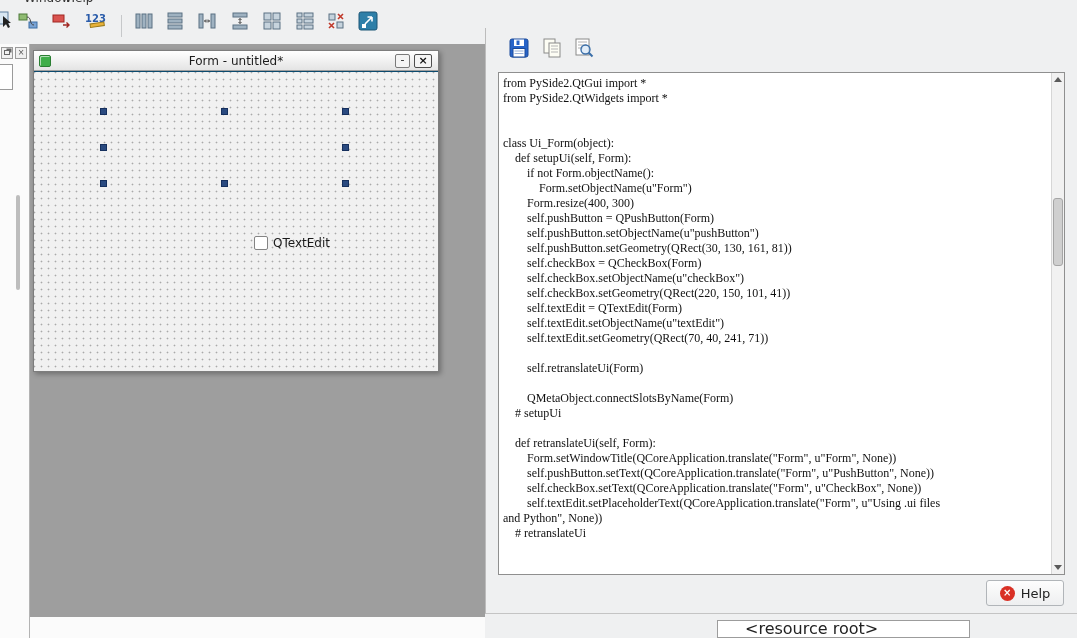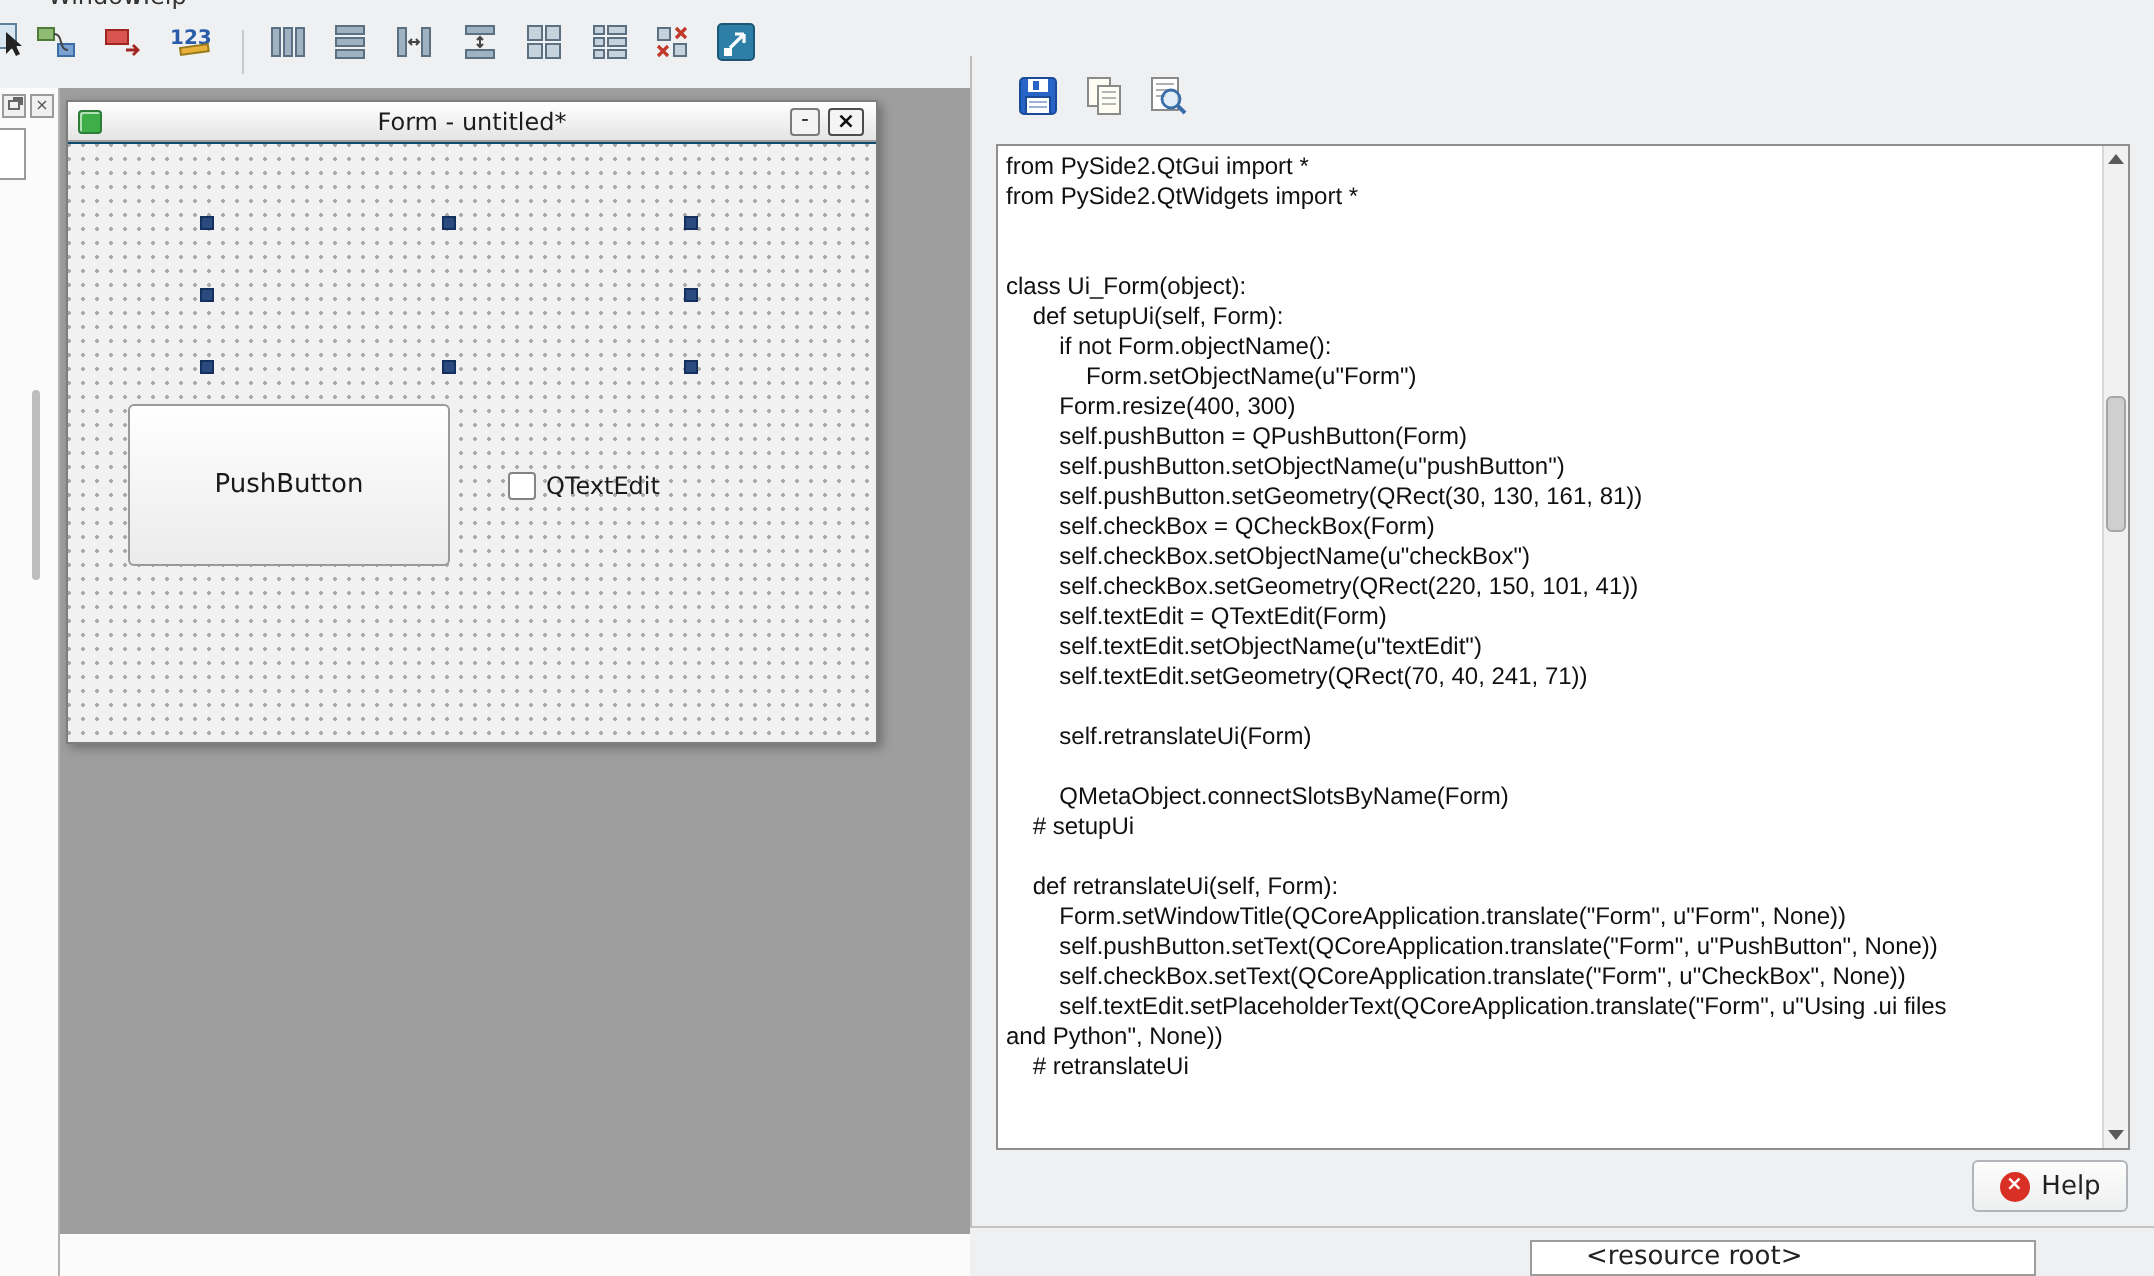--- a/index.html
+++ b/index.html
@@ -40,34 +40,34 @@
   .qt-textedit .ph { display:block; padding:4px 6px; color:#9b9b9b; font-size:12px; }
   .handle { position:absolute; width:7px; height:7px; background:#2a4a80; border:1px solid #16305e; }
   .qt-pushbutton { position:absolute; left:30px; top:130px; width:161px; height:81px; background:linear-gradient(#ffffff,#ebebeb); border:1px solid #9a9a9a; border-radius:3px; display:flex; align-items:center; justify-content:center; font-size:13px; color:#1a1a1a; }
   .qt-checkbox { position:absolute; left:220px; top:150px; width:101px; height:41px; display:flex; align-items:center; gap:5px; font-size:12px; }
   .cb-indicator { width:14px; height:14px; background:#fff; border:1px solid #848484; border-radius:2px; flex:0 0 auto; }
 
   
   .code-dialog { position:absolute; left:485px; top:28px; width:592px; height:586px; background:#eff0f1; border-left:1px solid #bcbcbc; border-bottom:1px solid #c4c4c4; }
   .cd-btn { position:absolute; top:6px; width:28px; height:28px; display:flex; align-items:center; justify-content:center; border-radius:3px; }
   .code-area { position:absolute; left:12px; top:44px; width:567px; height:503px; background:#fff; border:1px solid #8f8f8f; overflow:hidden; }
-  .code-pre { position:absolute; left:0; top:0; right:13px; bottom:0; padding:3px 2px 0 4px; font-family:Liberation Sans, sans-serif; font-size:12px; line-height:15px; white-space:pre; color:#101010; overflow:hidden; }
+  .code-pre { position:absolute; left:0; top:0; right:13px; bottom:0; padding:3px 2px 0 4px; font-family:Liberation Serif, serif; font-size:12px; line-height:15px; white-space:pre; color:#101010; overflow:hidden; }
   .vscroll { position:absolute; right:0; top:0; bottom:0; width:13px; background:#f1f1f1; border-left:1px solid #d6d6d6; }
   .vs-arrow { position:absolute; left:0; width:12px; height:13px; display:flex; align-items:center; justify-content:center; }
   .vs-up { top:0; } .vs-down { bottom:0; }
   .tri-up { width:0; height:0; border-left:4px solid transparent; border-right:4px solid transparent; border-bottom:5px solid #5a5a5a; }
   .tri-down { width:0; height:0; border-left:4px solid transparent; border-right:4px solid transparent; border-top:5px solid #5a5a5a; }
   .vs-handle { position:absolute; left:1px; width:10px; top:125px; height:68px; background:#cfcfcf; border:1px solid #a5a5a5; border-radius:3px; }
   .close-btn { position:absolute; left:500px; top:552px; width:78px; height:26px; background:linear-gradient(#fdfdfd,#eeeff0); border:1px solid #b1b5b9; border-radius:3px; display:flex; align-items:center; justify-content:center; gap:6px; font-size:13px; color:#222; }
   .close-ico { width:15px; height:15px; border-radius:50%; background:#d93025; color:#fff; font-size:10px; font-weight:bold; display:flex; align-items:center; justify-content:center; line-height:1; }
 
   
   .bottom-left-white { position:absolute; left:30px; top:617px; width:455px; height:21px; background:#fbfbfb; }
   .resource-strip { position:absolute; left:485px; top:614px; width:592px; height:24px; background:#eff0f1; }
-  .resource-box { position:absolute; left:232px; top:6px; width:253px; height:18px; background:#fff; border:1px solid #9c9c9c; font-size:13px; line-height:16px; padding-left:27px; color:#222;margin-left:48px; }
+  .resource-box { position:absolute; left:232px; top:6px; width:253px; height:18px; background:#fff; border:1px solid #9c9c9c; font-size:16px; line-height:16px; padding-left:27px; color:#222; }
 </style>
 </head>
 <body>
 
 <div class="screen">
 
   <div class="menubar">
     <span class="menu-item" style="left:24px;">Window</span>
     <span class="menu-item" style="left:66px;">Help</span>
   </div>
@@ -181,21 +181,20 @@
       </div>
       <div class="form-canvas">
         <div class="handle" style="left:66px; top:36px;"></div>
         <div class="handle" style="left:187px; top:36px;"></div>
         <div class="handle" style="left:308px; top:36px;"></div>
         <div class="handle" style="left:66px; top:72px;"></div>
         <div class="handle" style="left:308px; top:72px;"></div>
         <div class="handle" style="left:66px; top:108px;"></div>
         <div class="handle" style="left:187px; top:108px;"></div>
         <div class="handle" style="left:308px; top:108px;"></div>
-        <div class="qt-pushbutton">PushButton</div>
         <div class="qt-checkbox">
           <span class="cb-indicator"></span>
           <span>QTextEdit</span>
         </div>
       </div>
     </div>
   </div>
 
   <div class="code-dialog">
     <div class="cd-btn" style="left:19px;">

